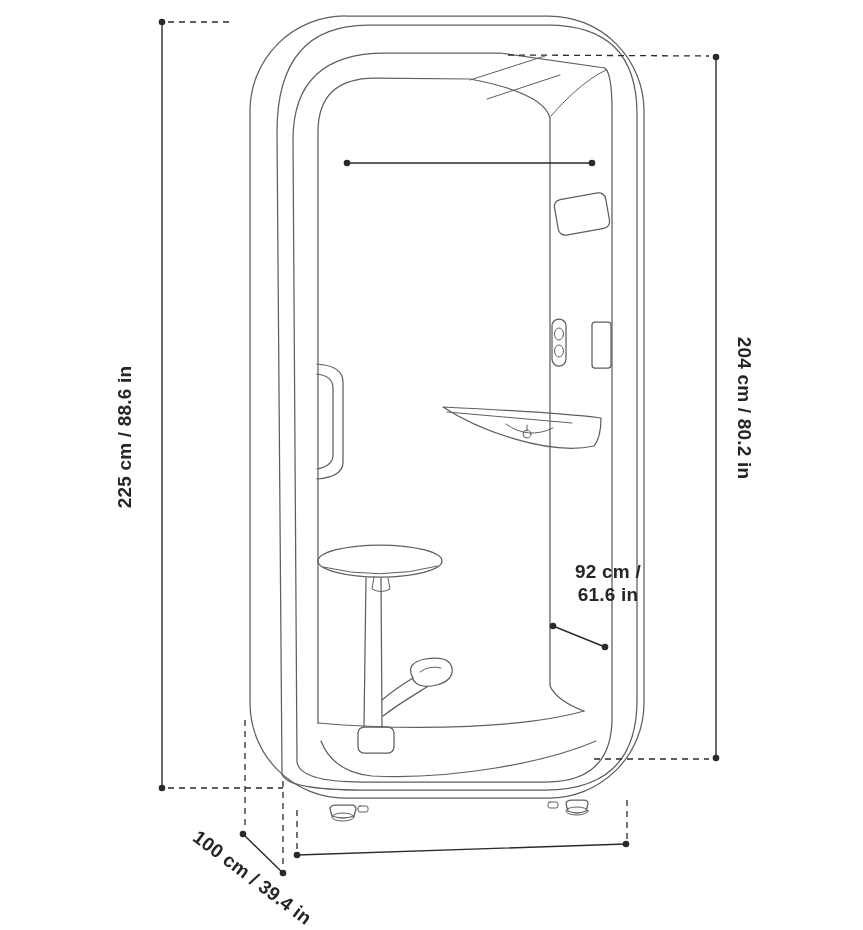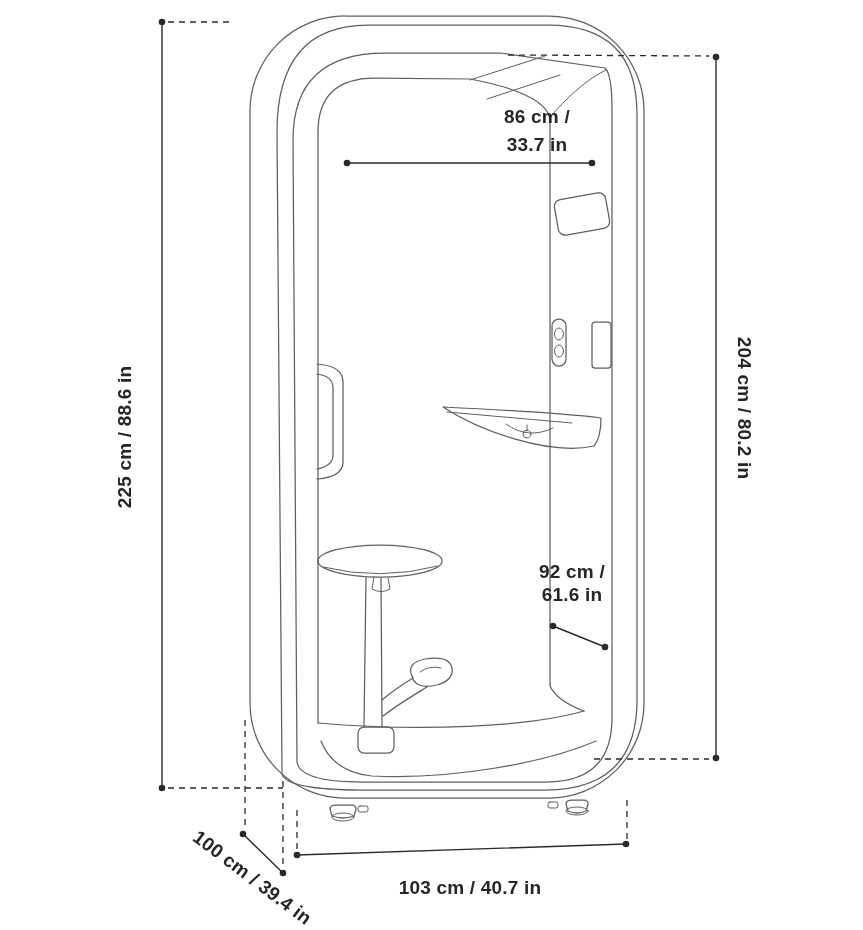--- a/index.html
+++ b/index.html
@@ -124,28 +124,23 @@
       <path class="dash" d="M 245 720 L 245 829"></path>
       <path class="dash" d="M 283 781 L 283 868"></path>
       <line class="dim" x1="243" y1="834" x2="283" y2="873"></line>
       <circle class="dot" cx="243" cy="834" r="3.3"></circle>
       <circle class="dot" cx="283" cy="873" r="3.3"></circle>
     </g>
   </svg>
 
   <div class="dim-label rot-left" style="left:125px;top:437px;">225 cm / 88.6 in</div>
 
-  <div class="dim-label two-line ctr" style="left:537px;top:131px;line-height:28px;">
-    <div>86 cm /</div>
-    <div>33.7 in</div>
-  </div>
 
   <div class="dim-label rot-right" style="left:744px;top:408px;">204 cm / 80.2 in</div>
 
-  <div class="dim-label two-line ctr" style="left:572px;top:583px;line-height:23px;">
+  <div class="dim-label two-line ctr" style="left:608px;top:583px;line-height:23px;">
     <div>92 cm /</div>
     <div>61.6 in</div>
   </div>
 
   <div class="dim-label rot-depth" style="left:252px;top:878px;">100 cm / 39.4 in</div>
 
-  <div class="dim-label ctr" style="left:470px;top:888px;">103 cm / 40.7 in</div>
 </div>
 
 </body></html>

